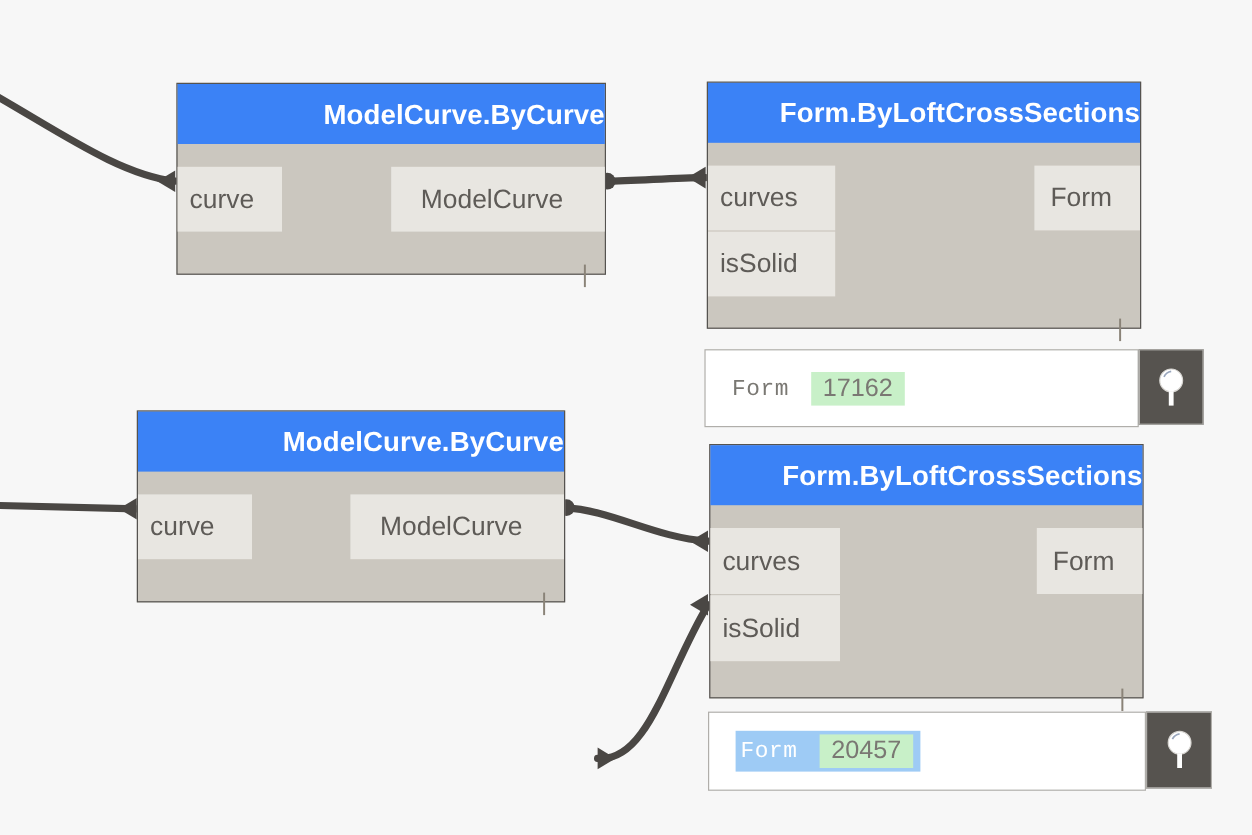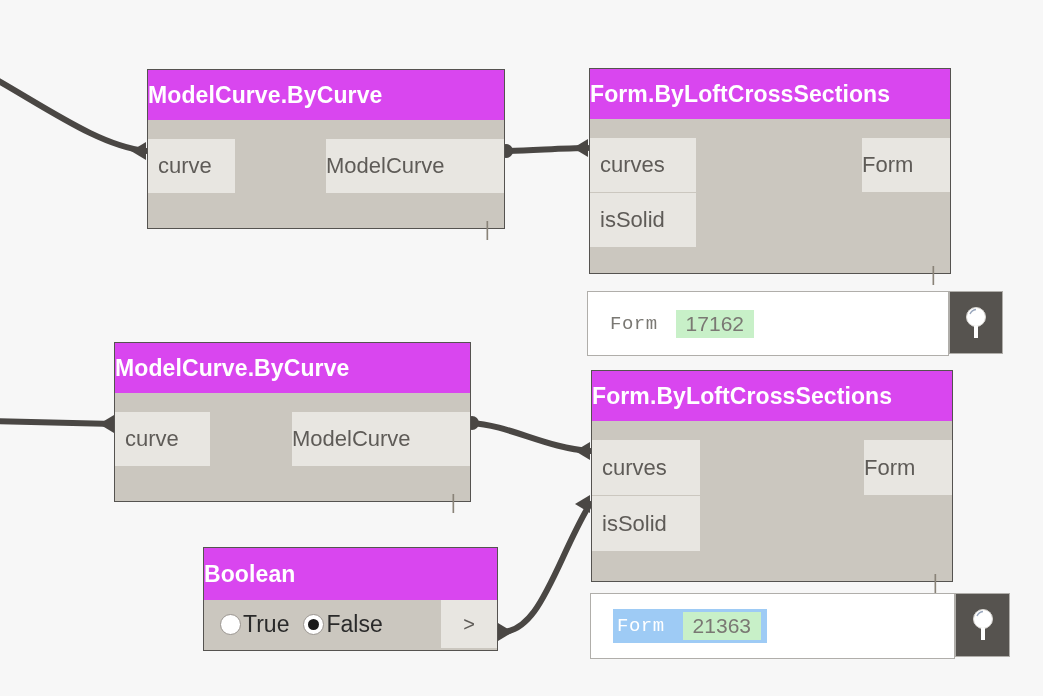--- a/index.html
+++ b/index.html
@@ -32,23 +32,23 @@
   }
 
   
   .node {
     position: absolute;
     background: #cbc7bf;
     border: 1px solid #555350;
     box-sizing: border-box;
   }
   .node-header {
-    background: #d946ef;
+    background: #3b82f6;
     color: #ffffff;
-    text-align: left;
+    text-align: right;
     font-weight: bold;
     letter-spacing: .1px;
     white-space: nowrap;
     overflow: hidden;
   }
   .node-body {
     position: relative;
     width: 100%;
     margin-top: 19px;
   }
@@ -62,21 +62,21 @@
     white-space: nowrap;
   }
   .port.in {
     left: 0;
     padding-left: 10px;
     justify-content: flex-start;
   }
   .port.out {
     right: 0;
     padding-right: 10px;
-    justify-content: flex-start;
+    justify-content: center;
   }
   .lacing {
     position: absolute;
     color: #8a8378;
     font-weight: 300;
   }
 
   
   .bool-body {
     position: relative;
@@ -273,44 +273,26 @@
       <div class="port in" style="top:56px; width:108px; height:55px; font-size:22px;">
         <span>isSolid</span>
       </div>
       <div class="port out" style="top:0; width:88px; height:55px; font-size:22px;">
         <span>Form</span>
       </div>
       <div class="lacing" style="right:14px; bottom:6px; font-size:20px;">|</div>
     </div>
   </div>
 
-  <div class="node" style="left:203px; top:547px; width:295px; height:104px;">
-    <div class="node-header" style="height:52px; line-height:52px; font-size:23px;">Boolean</div>
-    <div class="bool-body">
-      <div class="radio-group">
-        <label class="radio-item">
-          <span class="radio-dot"></span>
-          <span style="font-size:23px;">True</span>
-        </label>
-        <label class="radio-item">
-          <span class="radio-dot checked"></span>
-          <span style="font-size:23px;">False</span>
-        </label>
-      </div>
-      <div class="bool-out">
-        <span>&gt;</span>
-      </div>
-    </div>
-  </div>
 
   <div class="watch" style="left:590px; top:593px; width:420px; height:66px;">
     <div class="watch-box" style="width:365px; height:66px;">
       <span class="watch-run selected">
         <span class="watch-key">Form</span>
-        <span class="watch-val">21363</span>
+        <span class="watch-val">20457</span>
       </span>
     </div>
     <div class="zoom-btn" style="left:365px; top:0; width:55px; height:64px;">
       <svg width="26" height="34" viewBox="0 0 26 34">
         <circle cx="13" cy="11" r="9.5" fill="#ffffff" stroke="#d8d6d2" stroke-width="1"></circle>
         <path d="M 7 8 A 8 8 0 0 1 13 3.5" stroke="#9aa7bd" stroke-width="1.4" fill="none"></path>
         <rect x="11" y="20" width="4" height="12" fill="#ffffff"></rect>
       </svg>
     </div>
   </div>

